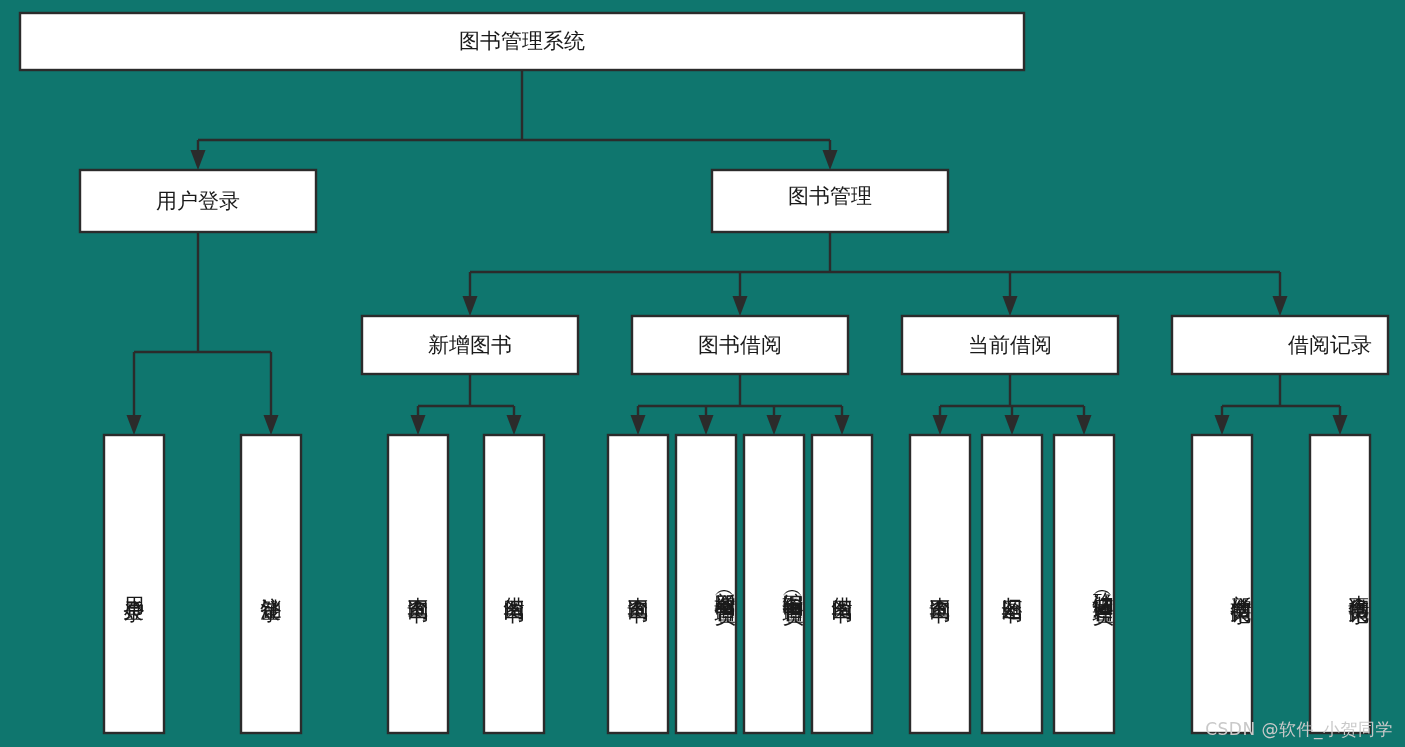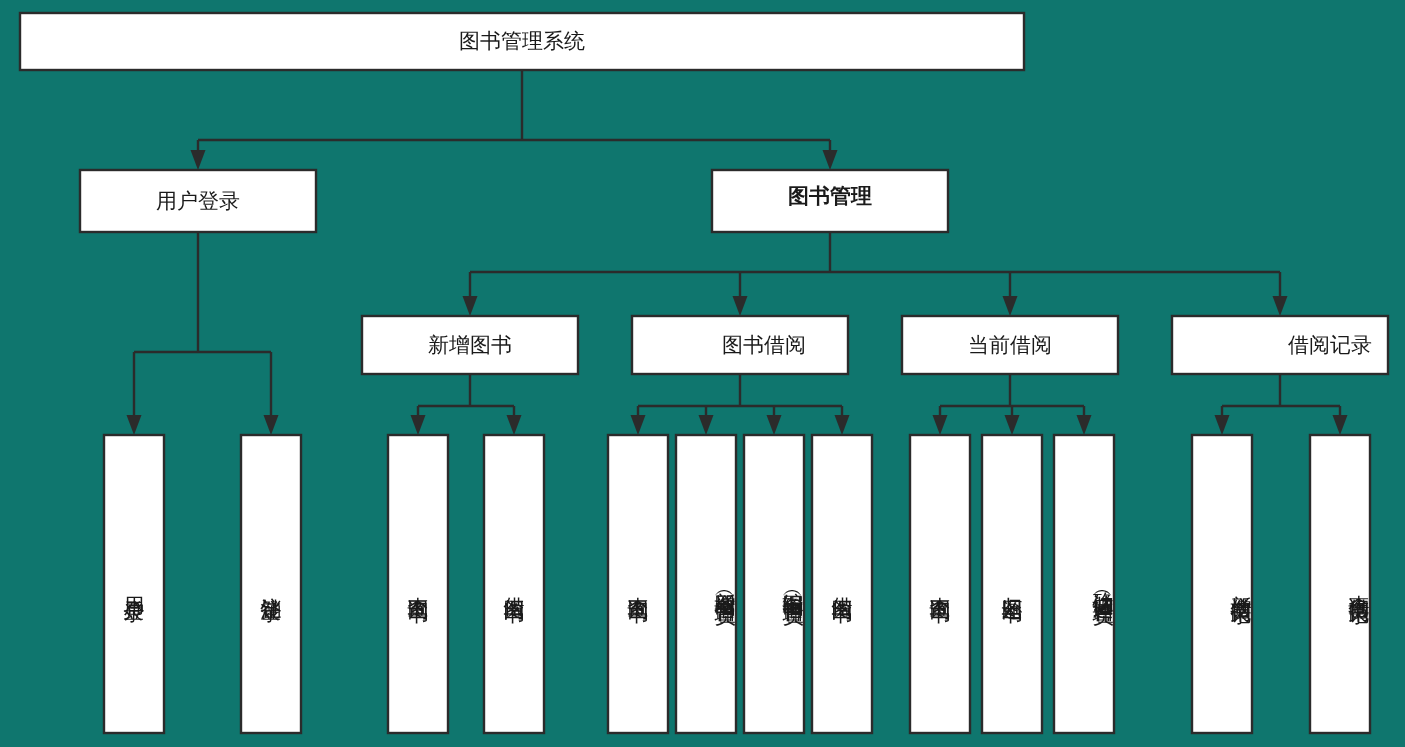--- a/index.html
+++ b/index.html
@@ -167,32 +167,33 @@
         <rect x="910" y="435" width="60" height="298" class="node-box"></rect>
         <rect x="982" y="435" width="60" height="298" class="node-box"></rect>
         <rect x="1054" y="435" width="60" height="298" class="node-box"></rect>
         <rect x="1192" y="435" width="60" height="298" class="node-box"></rect>
         <rect x="1310" y="435" width="60" height="298" class="node-box"></rect>
       </g>
   </svg>
   <div id="label-layer">
       <div class="label-html label-horizontal" style="left: 20px; top: 13px; width: 1004px; height: 57px;">图书管理系统</div>
       <div class="label-html label-horizontal" style="left: 80px; top: 170px; width: 236px; height: 62px;">用户登录</div>
-      <div class="label-html label-horizontal" style="left: 712px; top: 170px; width: 236px; height: 53px; font-weight: bold;">图书管理</div>
+      <div class="label-html label-horizontal" style="left: 712px; top: 170px; width: 236px; height: 53px;">图书管理</div>
       <div class="label-html label-horizontal" style="left: 362px; top: 316px; width: 216px; height: 58px;">新增图书</div>
-      <div class="label-html label-horizontal" style="left: 632px; top: 316px; width: 216px; height: 58px; padding-left: 24px;">图书借阅</div>
+      <div class="label-html label-horizontal" style="left: 632px; top: 316px; width: 216px; height: 58px;">图书借阅</div>
       <div class="label-html label-horizontal" style="left: 902px; top: 316px; width: 216px; height: 58px;">当前借阅</div>
       <div class="label-html label-horizontal" style="left: 1224px; top: 316px; width: 212px; height: 58px;">借阅记录</div>
       <div class="label-html label-vertical v-center" style="left: 104px; top: 435px; width: 60px; height: 298px;">用户登录</div>
       <div class="label-html label-vertical v-center" style="left: 241px; top: 435px; width: 60px; height: 298px;">注销登录</div>
       <div class="label-html label-vertical v-center" style="left: 388px; top: 435px; width: 60px; height: 298px;">查询图书</div>
       <div class="label-html label-vertical v-center" style="left: 484px; top: 435px; width: 60px; height: 298px;">借阅图书</div>
       <div class="label-html label-vertical v-center" style="left: 608px; top: 435px; width: 60px; height: 298px;">查询图书</div>
       <div class="label-html label-vertical" style="left: 676px; top: 435px; width: 60px; height: 298px;">新增图书（管理员）</div>
       <div class="label-html label-vertical" style="left: 744px; top: 435px; width: 60px; height: 298px;">编辑图书（管理员）</div>
       <div class="label-html label-vertical v-center" style="left: 812px; top: 435px; width: 60px; height: 298px;">借阅图书</div>
       <div class="label-html label-vertical v-center" style="left: 910px; top: 435px; width: 60px; height: 298px;">查询图书</div>
       <div class="label-html label-vertical v-center" style="left: 982px; top: 435px; width: 60px; height: 298px;">归还图书</div>
       <div class="label-html label-vertical" style="left: 1054px; top: 435px; width: 60px; height: 298px;">确认归还（管理员）</div>
       <div class="label-html label-vertical" style="left: 1192px; top: 435px; width: 60px; height: 298px;">新增借阅记录</div>
       <div class="label-html label-vertical" style="left: 1310px; top: 435px; width: 60px; height: 298px;">查询借阅记录</div>
     </div>
+  <div id="watermark">CSDN @软件_小贺同学</div>
 </div>
 
 </body></html>

